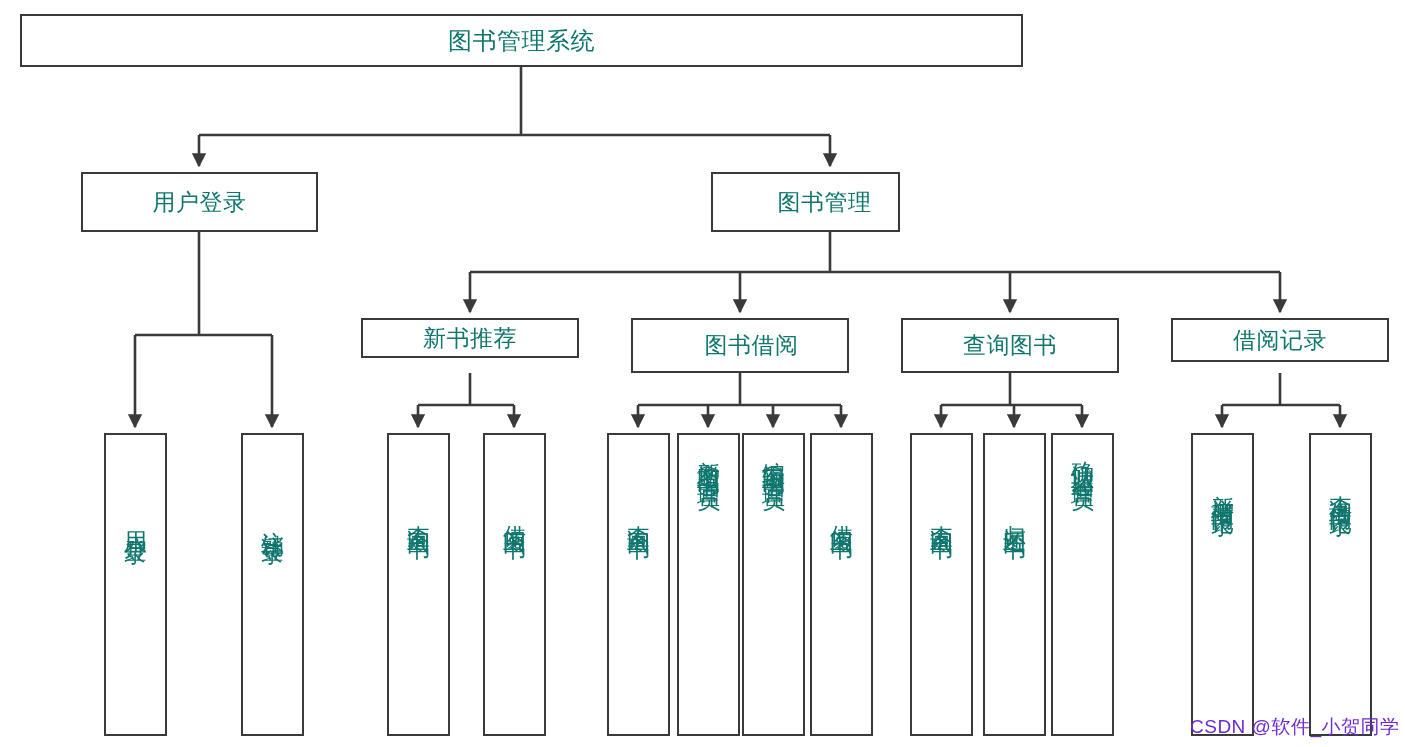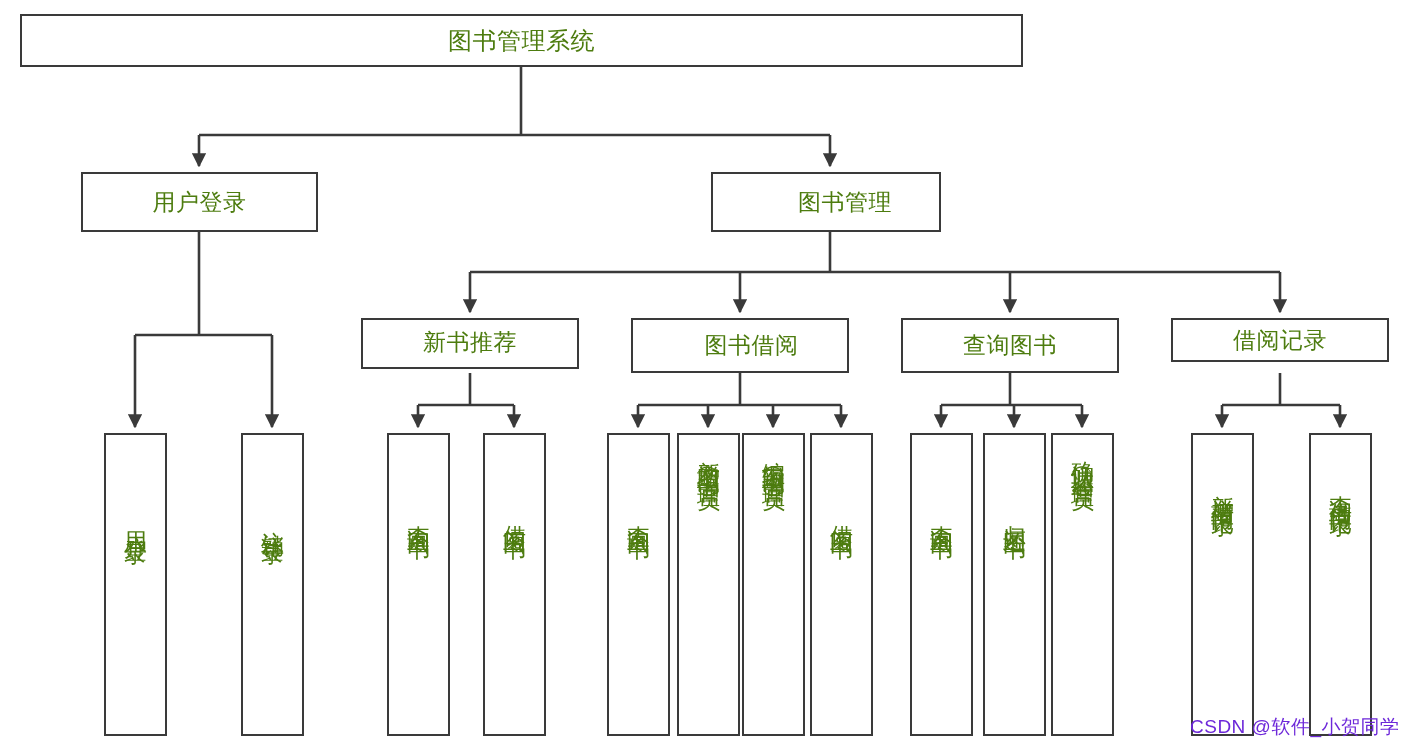--- a/index.html
+++ b/index.html
@@ -26,21 +26,21 @@
     pointer-events: none;
   }
   .node {
     position: absolute;
     box-sizing: border-box;
     border: 2.5px solid #3a3a3a;
     background: #ffffff;
     display: flex;
     align-items: center;
     justify-content: center;
-    color: #4d7c0f;
+    color: #0f766e;
   }
   .node .lbl {
     font-size: 23px;
     line-height: 1.25;
     letter-spacing: 0.5px;
     white-space: nowrap;
   }
   .node.vert {
     align-items: flex-start;
     justify-content: center;
@@ -117,25 +117,25 @@
     </g>
   </svg>
 
   <div class="node root" style="left:20px; top:14px; width:1003px; height:53px;">
     <span class="lbl">图书管理系统</span>
   </div>
 
   <div class="node" style="left:81px; top:172px; width:237px; height:60px;">
     <span class="lbl">用户登录</span>
   </div>
-  <div class="node" style="left:711px; top:172px; width:230px; height:60px;padding-left:38px;">
+  <div class="node" style="left:711px; top:172px; width:189px; height:60px;padding-left:38px;">
     <span class="lbl">图书管理</span>
   </div>
 
-  <div class="node" style="left:361px; top:318px; width:218px; height:51px;font-family:Liberation Serif, serif;">
+  <div class="node" style="left:361px; top:318px; width:218px; height:40px;">
     <span class="lbl">新书推荐</span>
   </div>
   <div class="node" style="left:631px; top:318px; width:218px; height:55px;padding-left:23px;">
     <span class="lbl">图书借阅</span>
   </div>
   <div class="node" style="left:901px; top:318px; width:218px; height:55px;">
     <span class="lbl">查询图书</span>
   </div>
   <div class="node" style="left:1171px; top:318px; width:218px; height:44px;">
     <span class="lbl">借阅记录</span>

